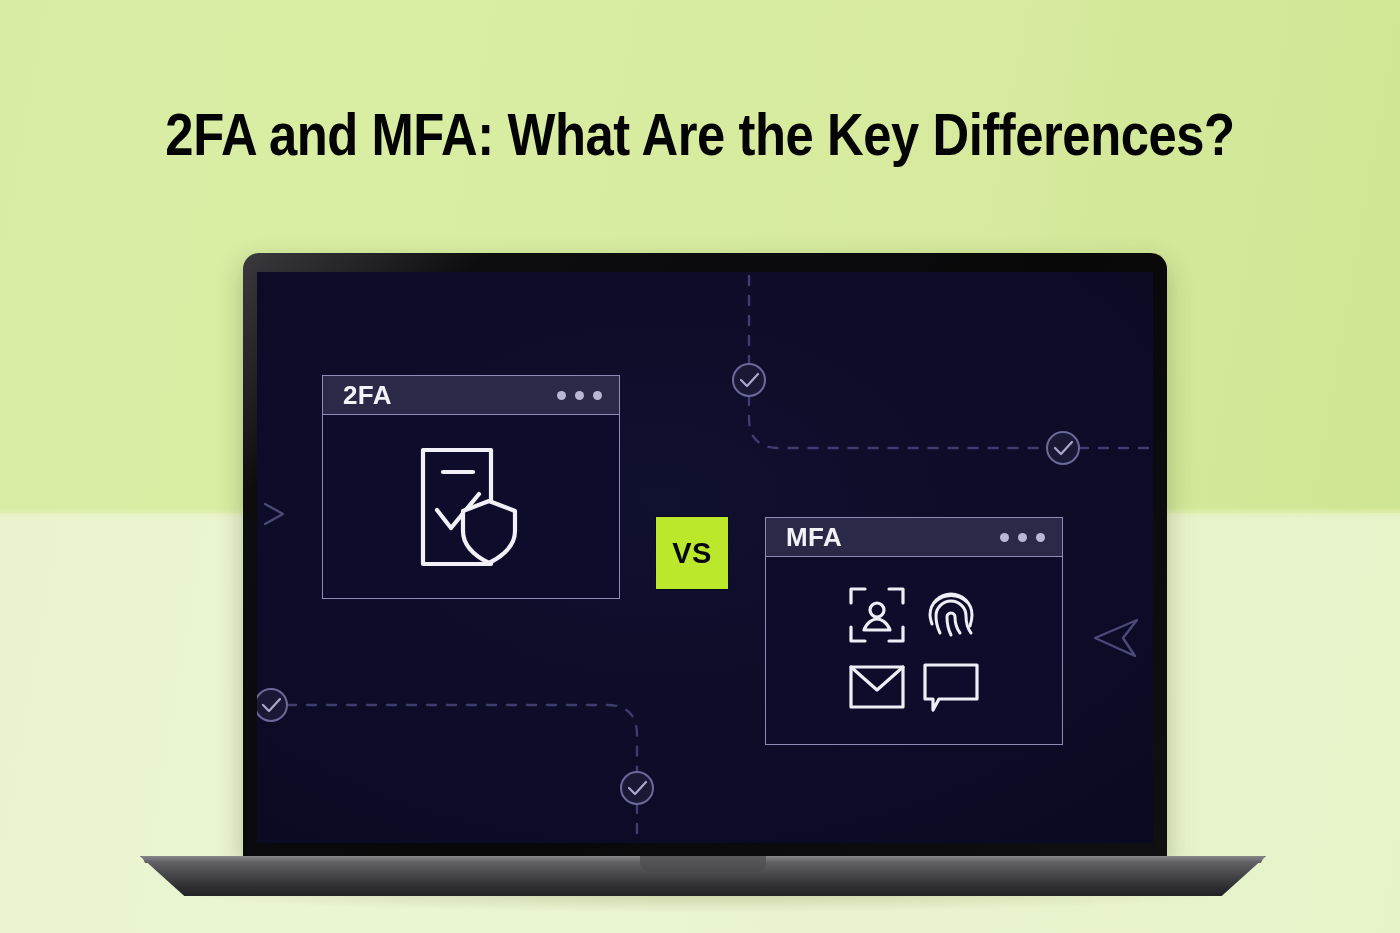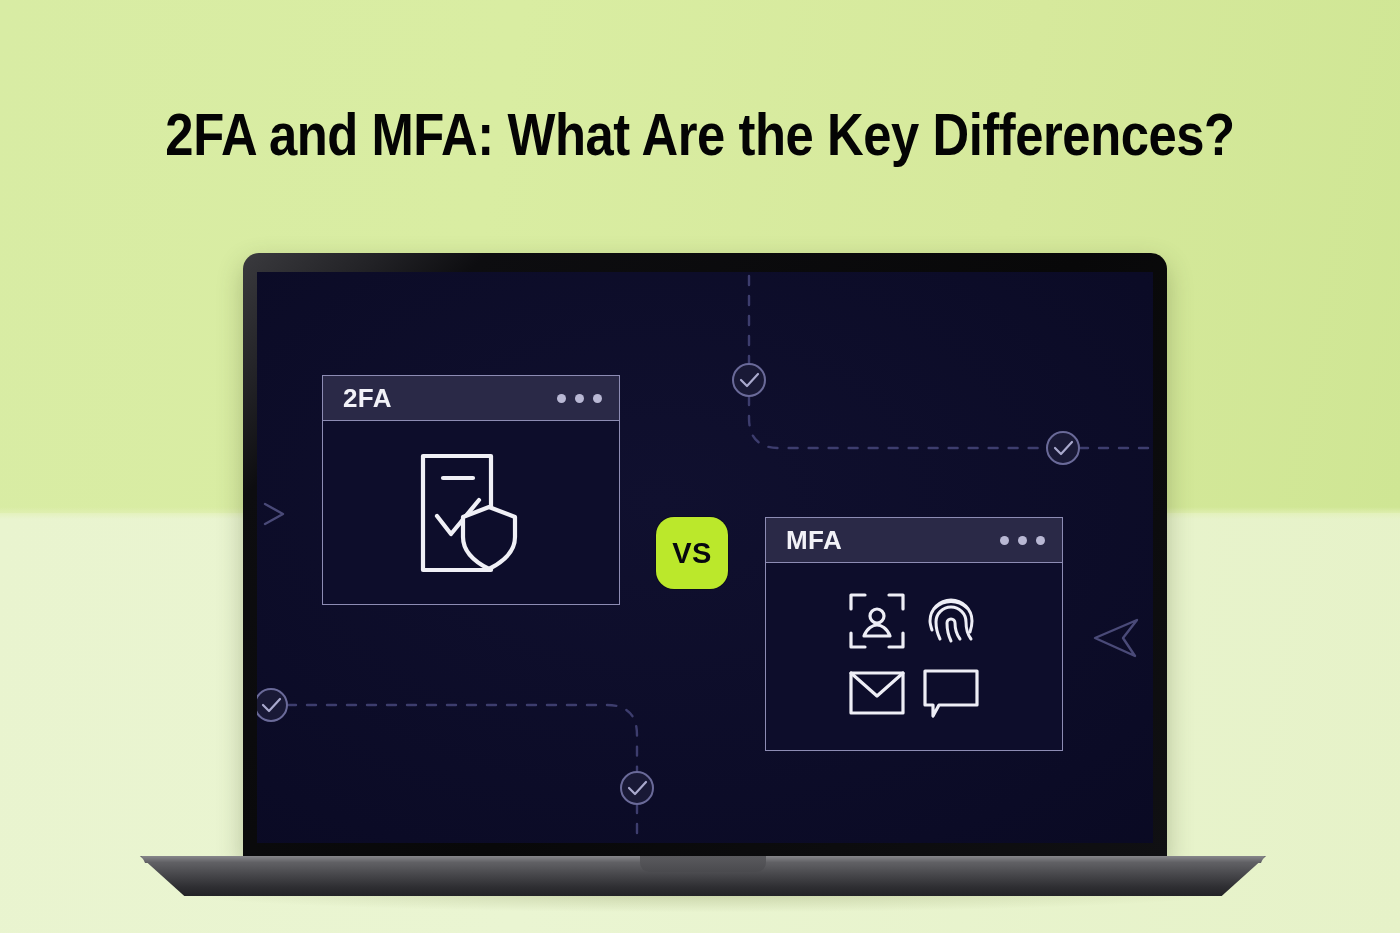--- a/index.html
+++ b/index.html
@@ -104,21 +104,21 @@
   
   .net { position: absolute; left: 0; top: 0; width: 896px; height: 571px; }
 
   
   .win {
     position: absolute;
     box-sizing: border-box;
   }
   .win-bar {
     box-sizing: border-box;
-    height: 46px;
+    height: 40px;
     background: #2a2947;
     border: 1px solid #8d8cb4;
     display: flex;
     align-items: center;
     justify-content: space-between;
     padding: 0 17px 0 20px;
   }
   .win-title {
     color: #f2f2f8;
     font-size: 26px;
@@ -273,21 +273,21 @@
             </svg>
 
             <svg width="58" height="52" viewBox="0 0 58 52" fill="none" stroke="#eeeef6" stroke-width="3.2" stroke-linecap="round" stroke-linejoin="round">
               <path d="M3 4 H55 V38 H17 L11 49 L11 38 H3 Z"></path>
             </svg>
 
           </div>
         </div>
       </div>
 
-      <div class="vs-badge" style="left:399px; top:245px;border-radius:18px;">
+      <div class="vs-badge" style="left:399px; top:245px;">
         <span>VS</span>
       </div>
 
     </div>
 
     <div class="base-shadow"></div>
     <div class="base"></div>
     <div class="base-top-sheen"></div>
     <div class="base-notch"></div>
 

